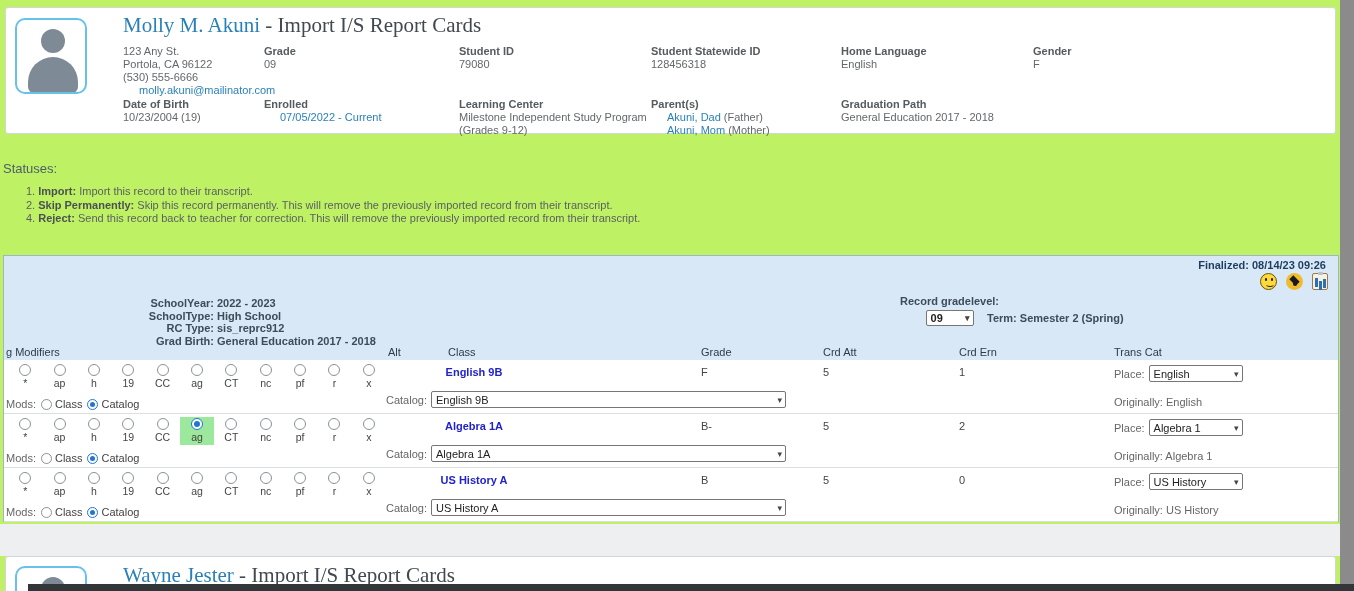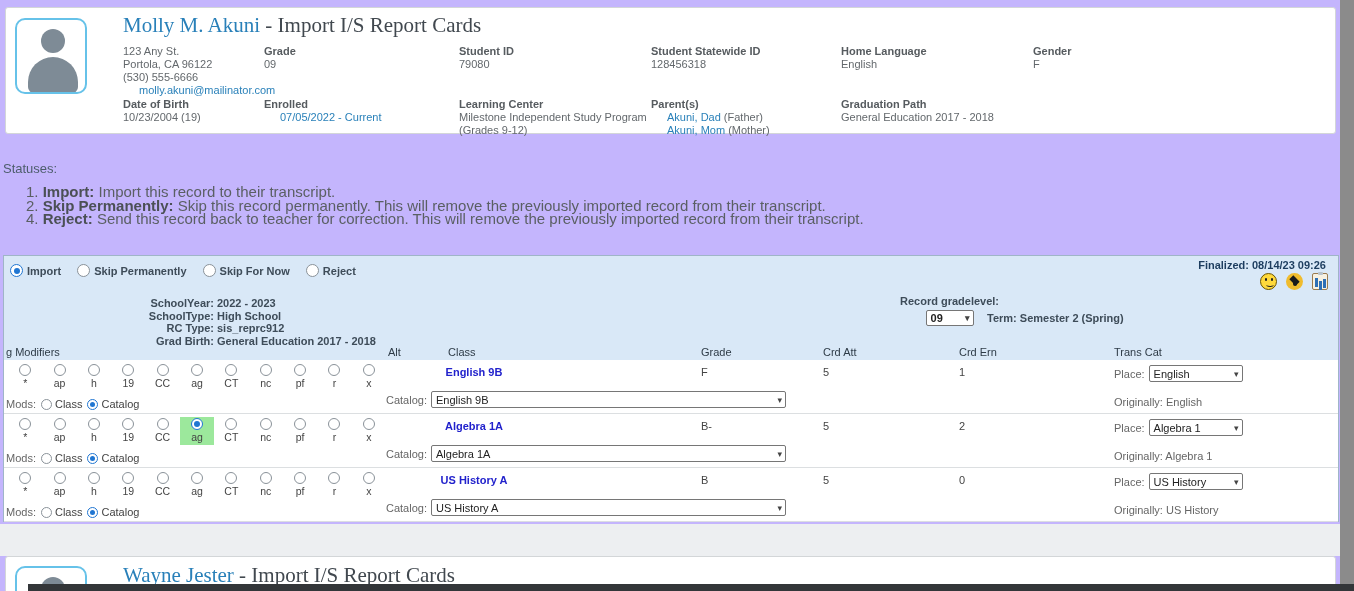--- a/index.html
+++ b/index.html
@@ -1,33 +1,33 @@
 <!DOCTYPE html>
 <html><head>
 <meta charset="utf-8">
 <style>
   * { margin:0; padding:0; box-sizing:border-box; }
   body { font-family:"Liberation Sans", sans-serif; background:#fff; }
-  #page { position:relative; width:1354px; height:591px; background:#c4b5fd; overflow:hidden; font-size:11px; color:#63686c; }
+  #page { position:relative; width:1354px; height:591px; background:#bef264; overflow:hidden; font-size:11px; color:#63686c; }
 
   
   .card { position:absolute; left:5px; top:7px; width:1331px; height:127px; background:#fff; border:1px solid #d3d6d8; border-radius:3px; }
   .avatar { position:absolute; left:9px; top:10px; width:72px; height:76px; border:2px solid #66c2e9; border-radius:10px; background:#fff; overflow:hidden; }
   .avatar .head { position:absolute; left:24px; top:9px; width:24px; height:24px; border-radius:50%; background:#7e8b96; }
   .avatar .torso { position:absolute; left:11px; top:37px; width:50px; height:36px; border-radius:25px 25px 6px 6px; background:#7e8b96; }
   .title { position:absolute; left:117px; top:5px; font-family:"Liberation Serif", serif; font-size:21px; color:#41484f; white-space:nowrap; }
   .title .nm { color:#2980b9; }
   .lbl { font-weight:bold; color:#565b5f; line-height:13px; }
   .val { color:#63686c; line-height:13px; }
   .fld { position:absolute; white-space:nowrap; }
   a.lnk { text-decoration:none; color:#2980b9; cursor:pointer;padding-left:16px; }
 
   
   .statuses-h { position:absolute; left:3px; top:161px; font-size:13px; color:#4d5d6c; }
-  .st-list { position:absolute; left:26px; top:185px; line-height:13.5px; font-size:15px; color:#5a5f63; }
+  .st-list { position:absolute; left:26px; top:185px; line-height:13.5px; font-size:11px; color:#5a5f63; }
   .st-b { font-weight:bold; color:#4b5055; }
 
   
   .panel { position:absolute; left:3px; top:255px; width:1336px; height:267px; background:#d9e8f7; border:1px solid #9fb5c8; }
   .status-radios { position:absolute; left:6px; top:8px; display:flex; gap:16px; align-items:center; font-weight:bold; color:#3e4c59; }
   .sr-item { display:flex; align-items:center; gap:4px; cursor:pointer; }
   .rb { display:inline-block; width:12px; height:12px; border:1px solid #8a9299; border-radius:50%; background:#fff; position:relative; flex:none; }
   .rb.on { border-color:#2076d2; }
   .rb.on::after { content:''; position:absolute; left:2px; top:2px; width:6px; height:6px; border-radius:50%; background:#2076d2; }
   .rb.big { width:13px; height:13px; }
@@ -147,38 +147,20 @@
 
   <div class="statuses-h">Statuses:</div>
   <div class="st-list">
     <div><span>1.</span> <span class="st-b">Import:</span><span> Import this record to their transcript.</span></div>
     <div><span>2.</span> <span class="st-b">Skip Permanently:</span><span> Skip this record permanently. This will remove the previously imported record from their transcript.</span></div>
     <div><span>4.</span> <span class="st-b">Reject:</span><span> Send this record back to teacher for correction. This will remove the previously imported record from their transcript.</span></div>
   </div>
 
   <div class="panel">
 
-    <div class="status-radios">
-      <span class="sr-item">
-          <span class="rb big on"></span>
-          <span>Import</span>
-        </span>
-      <span class="sr-item">
-          <span class="rb big"></span>
-          <span>Skip Permanently</span>
-        </span>
-      <span class="sr-item">
-          <span class="rb big"></span>
-          <span>Skip For Now</span>
-        </span>
-      <span class="sr-item">
-          <span class="rb big"></span>
-          <span>Reject</span>
-        </span>
-    </div>
 
     <div class="finalized">Finalized: 08/14/23 09:26</div>
     <div class="icon-row">
       <span class="smiley"></span>
       <span class="gradcap"></span>
       <span class="chartclip"></span>
     </div>
 
     <div class="schoolinfo">
       <div class="si-row">

